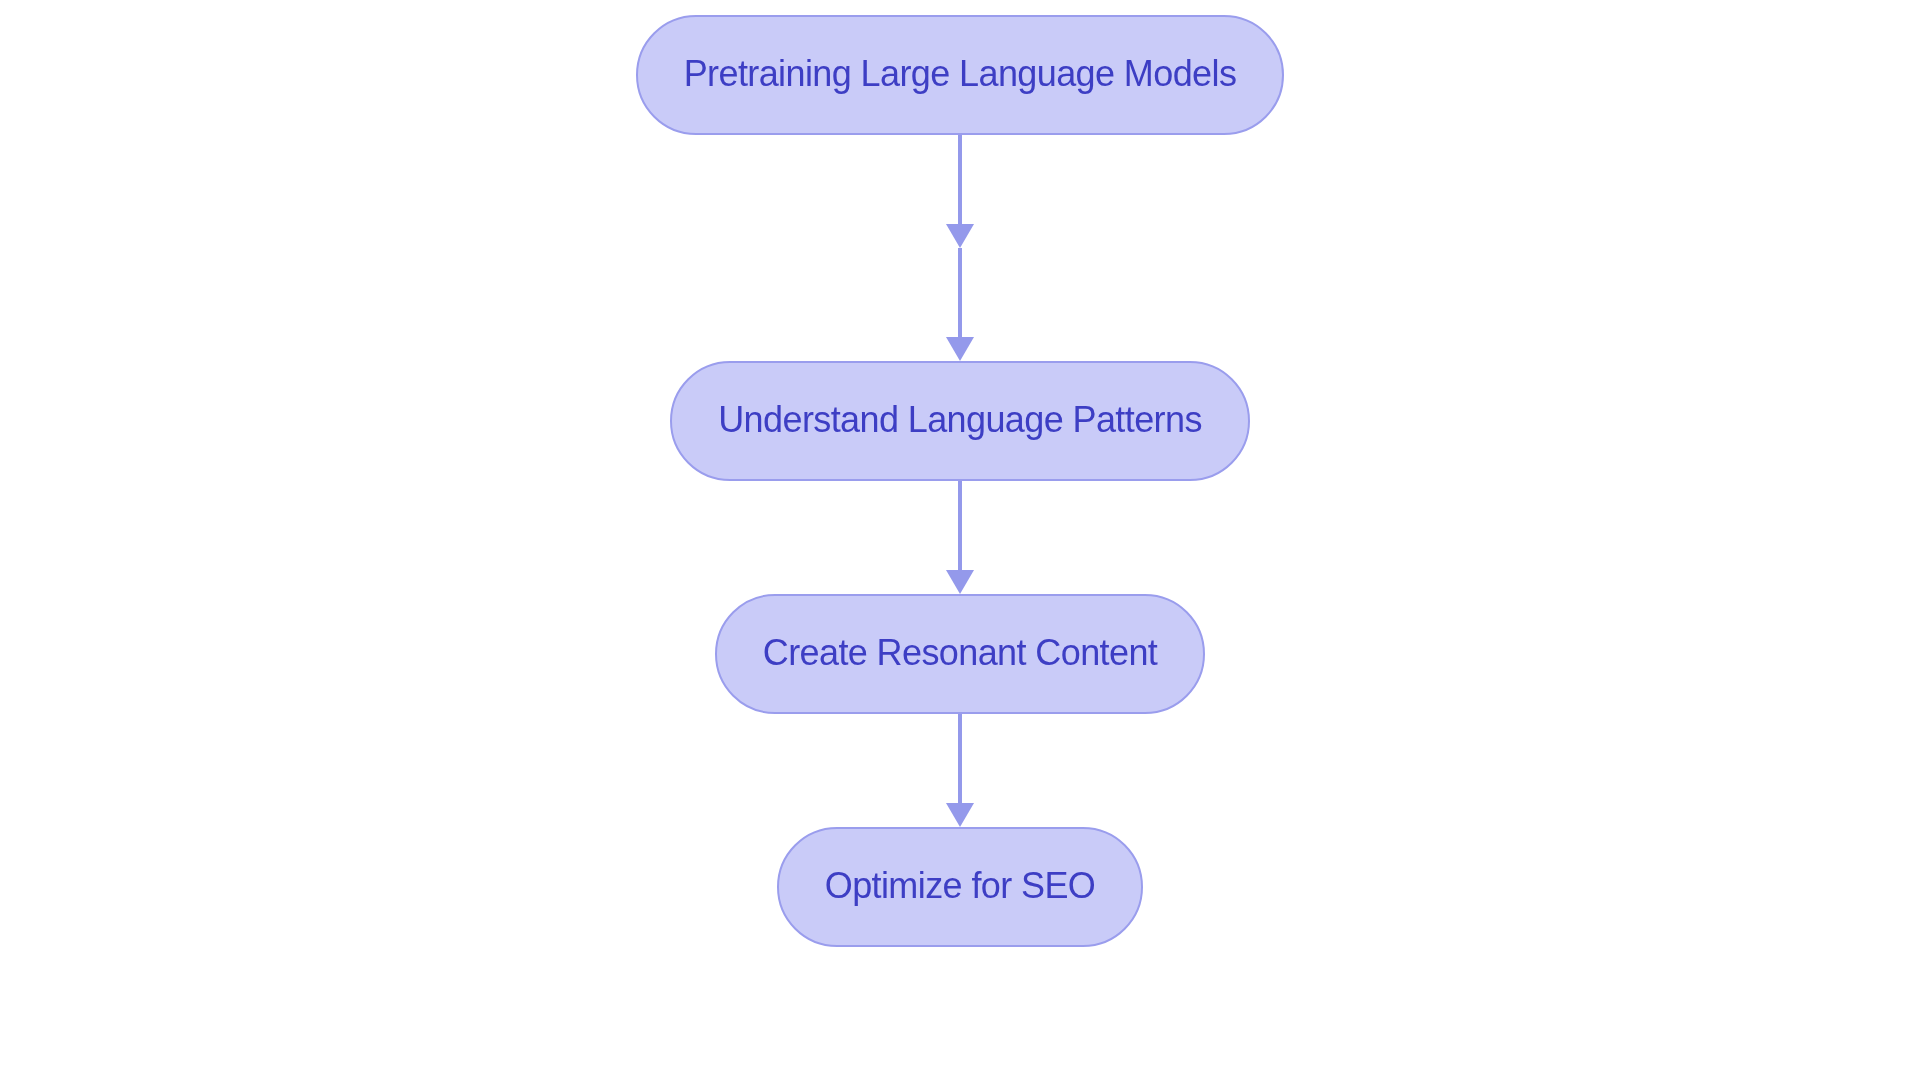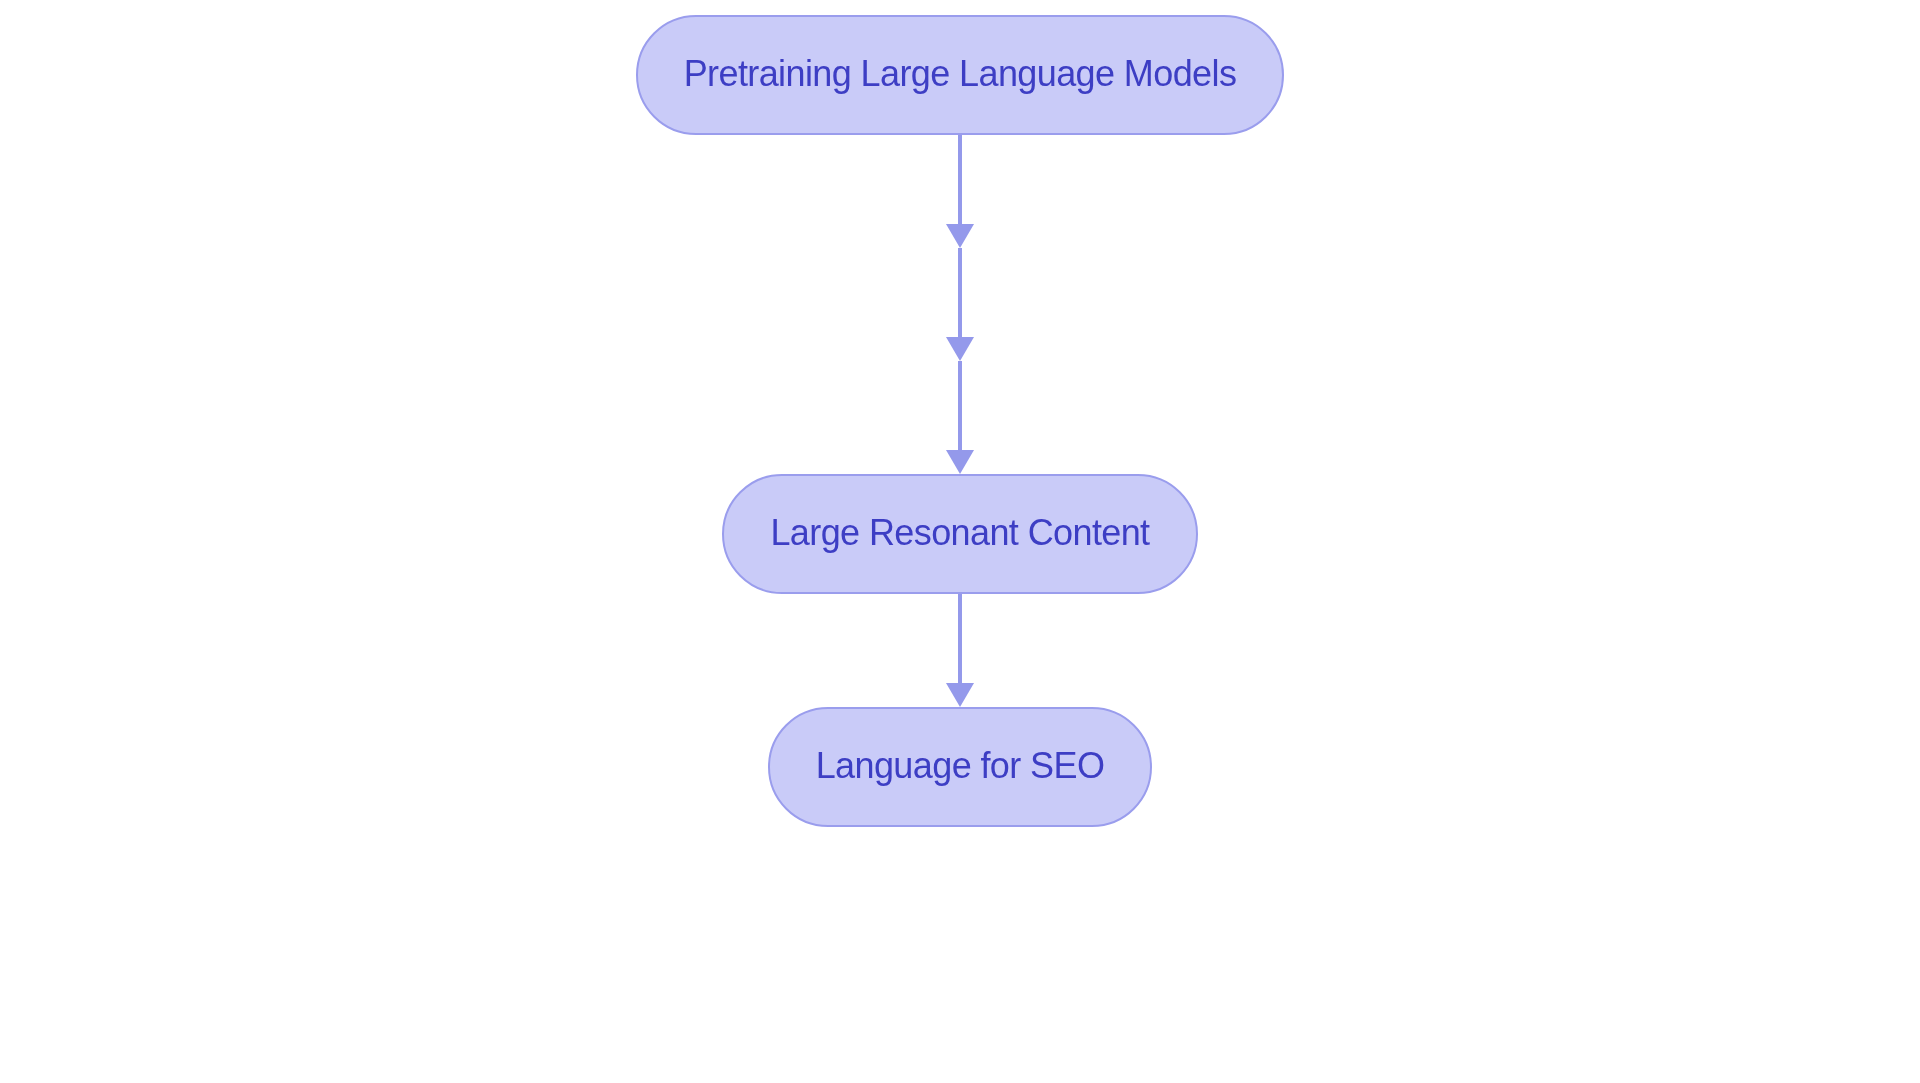--- a/index.html
+++ b/index.html
@@ -85,32 +85,35 @@
     <div class="stem"></div>
     <div class="head"></div>
   </div>
 
 
   <div class="connector">
     <div class="stem"></div>
     <div class="head"></div>
   </div>
 
-
-  <div class="connector">
-    <div class="stem"></div>
-    <div class="head"></div>
-  </div>
-
   <div class="node">
-    <span class="node-label">Large Resonant Content</span>
+    <span class="node-label">Understand Language Patterns</span>
   </div>
 
   <div class="connector">
     <div class="stem"></div>
     <div class="head"></div>
   </div>
 
   <div class="node">
-    <span class="node-label">Language for SEO</span>
+    <span class="node-label">Create Resonant Content</span>
+  </div>
+
+  <div class="connector">
+    <div class="stem"></div>
+    <div class="head"></div>
+  </div>
+
+  <div class="node">
+    <span class="node-label">Optimize for SEO</span>
   </div>
 
 </div>
 
 </body></html>

